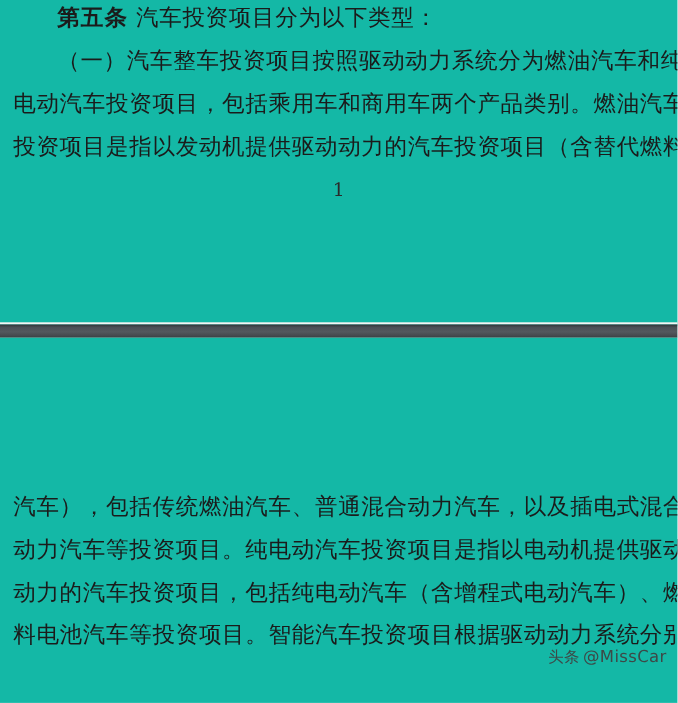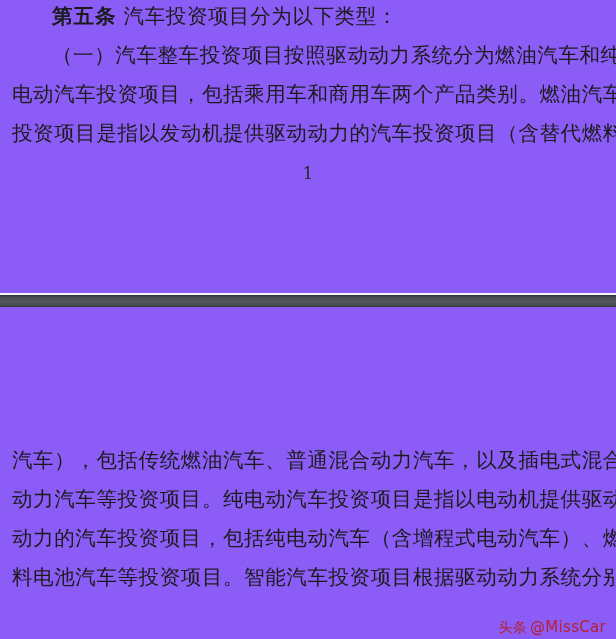--- a/index.html
+++ b/index.html
@@ -19,21 +19,21 @@
     width: 616px;
     height: 639px;
     background: #ffffff;
   }
 
   
   .scan {
     position: absolute;
     left: 0;
     width: 616px;
-    background: #8b5cf6;
+    background: #14b8a6;
     overflow: hidden;
   }
   #scan-top  { top: 0px;   height: 296px; }
   #scan-bot  { top: 307px; height: 332px; text-decoration: underline; }
 
   .doc-line {
     position: absolute;
     white-space: nowrap;
     color: #1b1b1b;
     font-family: "DejaVu Serif", "Liberation Serif", serif;
@@ -93,24 +93,24 @@
     top: 293px;
     width: 616px;
     height: 2px;
     background: #f4f4f4;
   }
 
   
   #watermark {
     position: absolute;
     right: 10px;
-    bottom: 2px;
+    bottom: 32px;
     font-family: "DejaVu Sans", "Liberation Sans", sans-serif;
     font-size: 15px;
-    color: #b91c1c;
+    color: #404040;
     letter-spacing: 0.3px;
     white-space: nowrap;
     opacity: 0.92;
   }
   #watermark .wm-cn {
     font-family: "DejaVu Sans", "Liberation Sans", sans-serif;
     font-size: 14px;
     margin-right: 3px;
   }
 </style>

